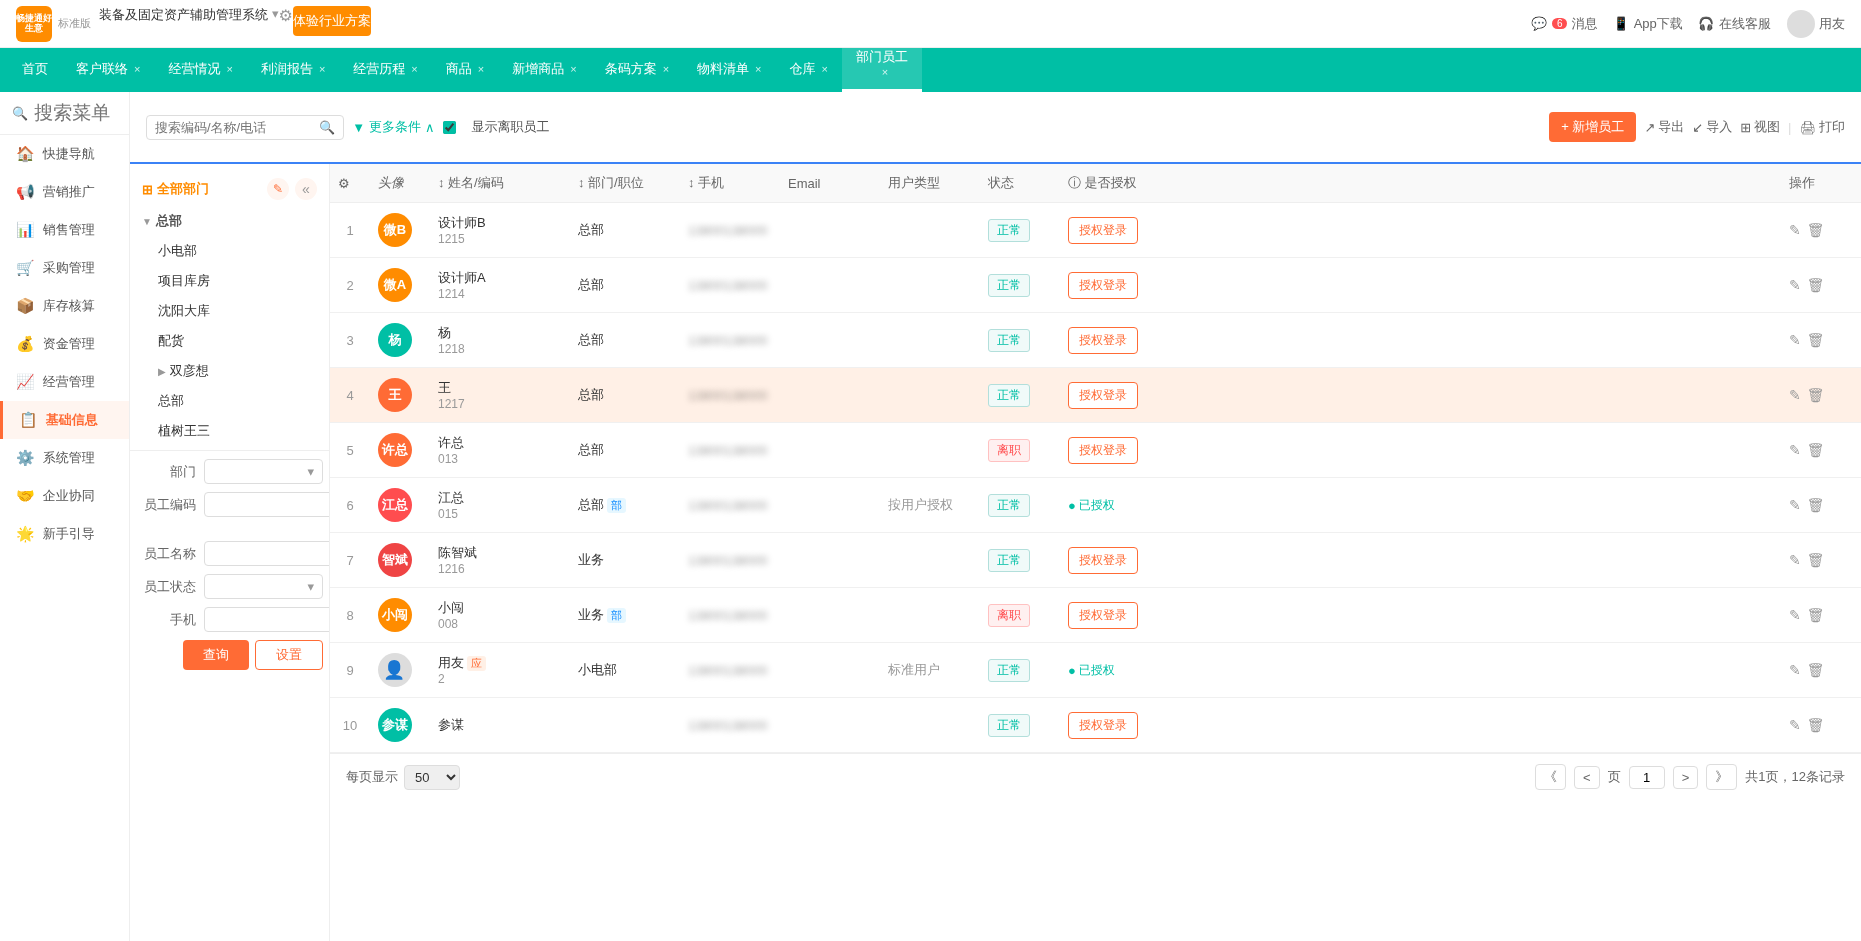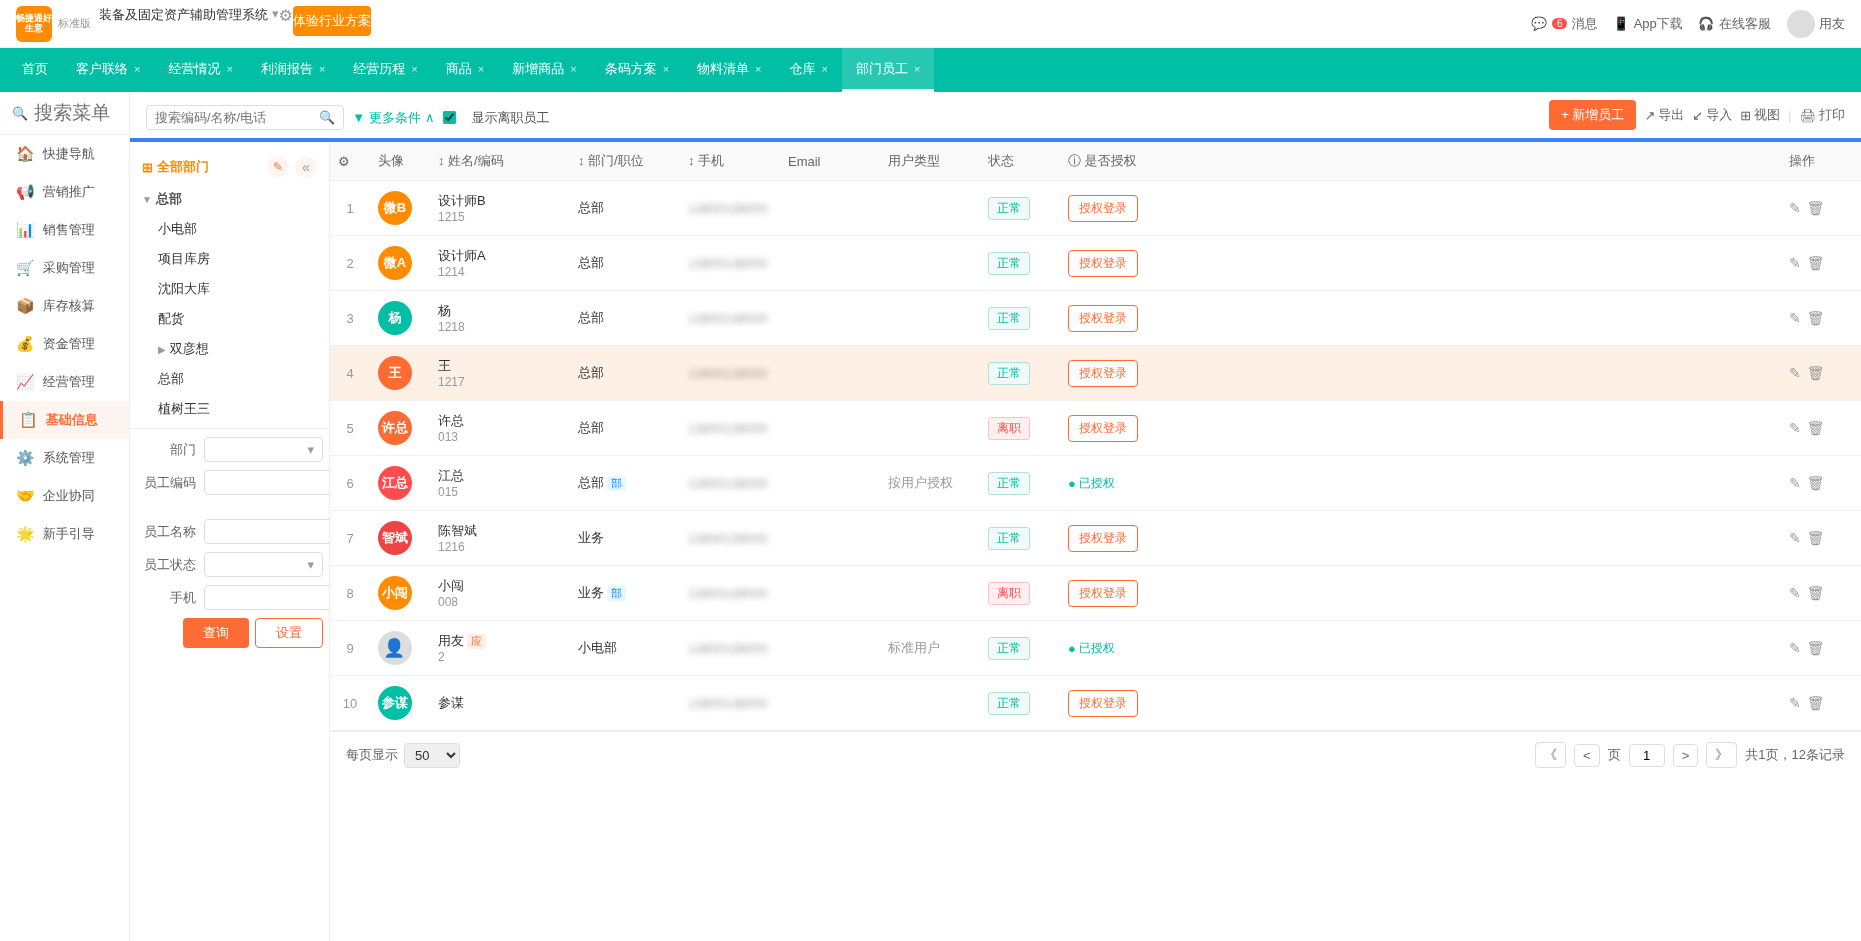--- a/index.html
+++ b/index.html
@@ -14,39 +14,39 @@
     .gear-btn { color: #999; font-size: 16px; cursor: pointer; }
     .trial-btn { background: #ff8c00; color: #fff; border: none; border-radius: 4px; padding: 6px 0; cursor: pointer; font-size: 13px; }
     .top-bar-right { display: flex; align-items: center; gap: 16px; color: #666; }
     .top-bar-right-item { display: flex; align-items: center; gap: 4px; cursor: pointer; }
     .user-avatar { width: 28px; height: 28px; background: #ddd; border-radius: 50%; }
 
     
     .nav-tabs { display: flex; align-items: center; background: #00bfa5; height: 44px; padding: 0 8px; }
     .nav-tab { display: flex; align-items: center; padding: 0 14px; height: 44px; color: #fff; cursor: pointer; font-size: 13px; white-space: nowrap; border-bottom: 3px solid transparent; }
     .nav-tab:hover, .nav-tab.active { background: rgba(255,255,255,0.15); }
-    .nav-tab.active { border-bottom: 3px solid #fff; }
+    .nav-tab.active { border-bottom: 3px solid #fff; flex-direction: column; }
     .nav-tab .close-x { margin-left: 6px; font-size: 11px; opacity: 0.8; }
 
     
     .main-layout { display: flex; height: calc(941px - 48px - 44px); }
 
     
     .sidebar { width: 130px; background: #fff; border-right: 1px solid #eee; overflow-y: auto; flex-shrink: 0; }
     .sidebar-item { display: flex; align-items: center; gap: 8px; padding: 10px 16px; cursor: pointer; color: #555; font-size: 13px; }
     .sidebar-item.active { background: #fff5f0; color: #ff6b35; font-weight: bold; border-left: 3px solid #ff6b35; }
     .sidebar-icon { font-size: 15px; }
     .sidebar-search { padding: 10px 12px; display: flex; align-items: center; gap: 6px; border-bottom: 1px solid #eee; }
     .sidebar-search input { border: none; outline: none; font-size: 19px; color: #a16207; width: 80px; }
 
     
     .content-area { flex: 1; display: flex; flex-direction: column; overflow: hidden; }
 
     
-    .toolbar { display: flex; align-items: flex-end; justify-content: space-between; padding: 8px 16px; background: #fff; border-bottom: 4px solid #3b82f6; }
+    .toolbar { display: flex; align-items: center; justify-content: space-between; padding: 20px 16px; background: #fff; border-bottom: 2px solid #3b82f6; }
     .toolbar-left { display: flex; align-items: center; gap: 8px; }
     .search-input { display: flex; align-items: center; border: 1px solid #ddd; border-radius: 4px; padding: 4px 8px; gap: 4px; background: #fff; }
     .search-input input { border: none; outline: none; font-size: 13px; width: 160px; }
     .filter-btn { display: flex; align-items: center; gap: 4px; color: #00bfa5; cursor: pointer; font-size: 13px; }
     .show-left { display: flex; align-items: center; gap: 16px; color: #555; font-size: 13px; cursor: pointer; }
     .show-left input[type=checkbox] { accent-color: #00bfa5; }
     .toolbar-right { display: flex; align-items: center; gap: 8px; }
     .add-btn { background: #ff6b35; color: #fff; border: none; border-radius: 4px; padding: 6px 12px; cursor: pointer; font-size: 13px; display: flex; align-items: center; gap: 4px; }
     .export-btn, .import-btn, .view-btn, .print-btn { color: #666; cursor: pointer; font-size: 13px; display: flex; align-items: center; gap: 3px; border: none; background: none; }
 
@@ -352,21 +352,21 @@
             <button class="set-btn">设置</button>
           </div>
         </div>
       </div>
 
       <div class="table-area">
         <table class="data-table">
           <thead>
             <tr>
               <th style="width:40px;">⚙</th>
-              <th style="width:60px;">头像</th>
+              <th style="width:60px;font-style:italic;">头像</th>
               <th style="width:140px;">↕ 姓名/编码</th>
               <th style="width:110px;">↕ 部门/职位</th>
               <th style="width:100px;">↕ 手机</th>
               <th style="width:100px;">Email</th>
               <th style="width:100px;">用户类型</th>
               <th style="width:80px;">状态</th>
               <th style="width:120px;">ⓘ 是否授权</th>
               <th style="flex:1;"></th>
               <th style="width:80px;">操作</th>
             </tr>

